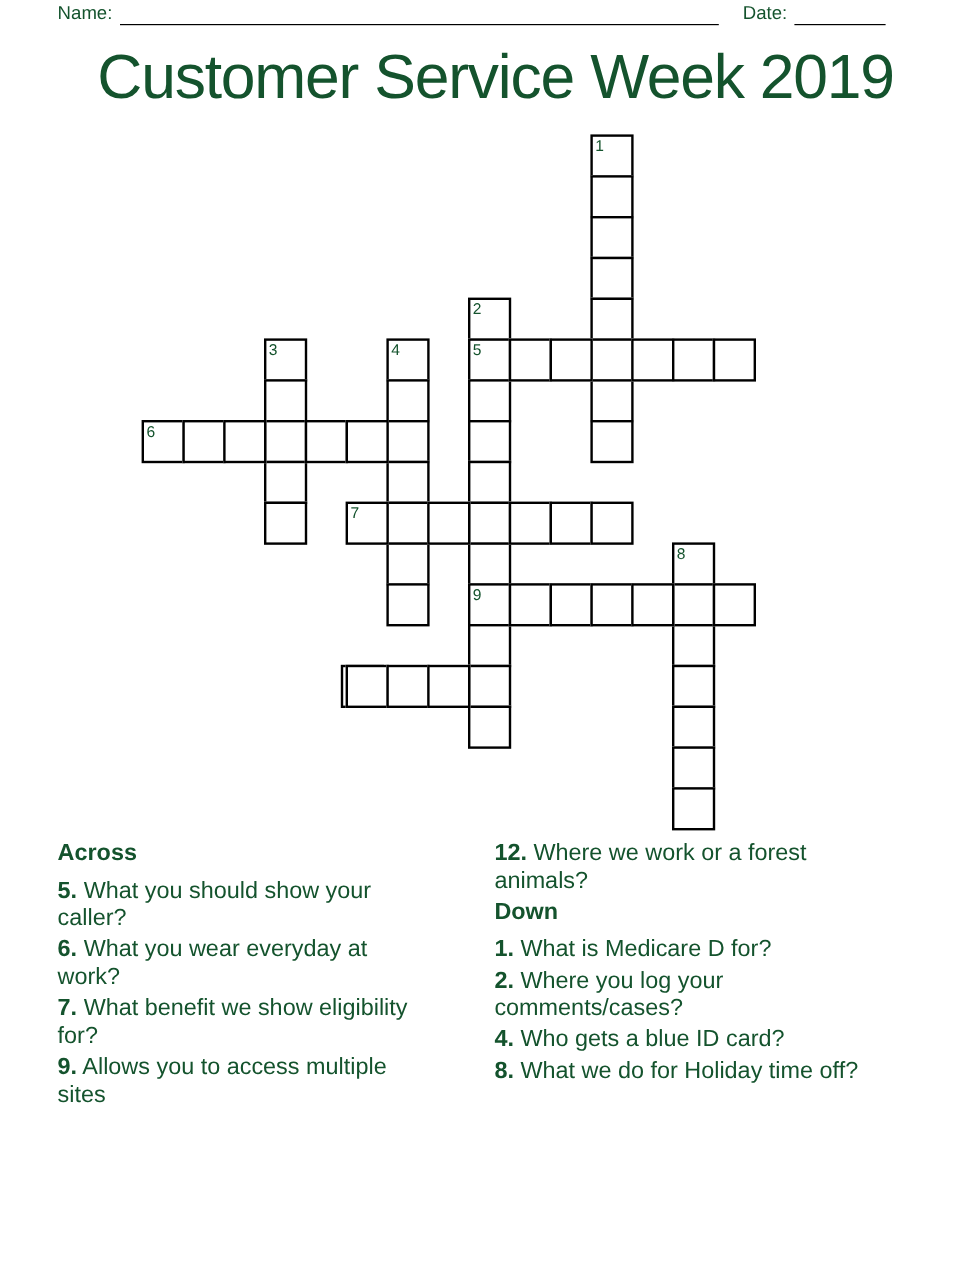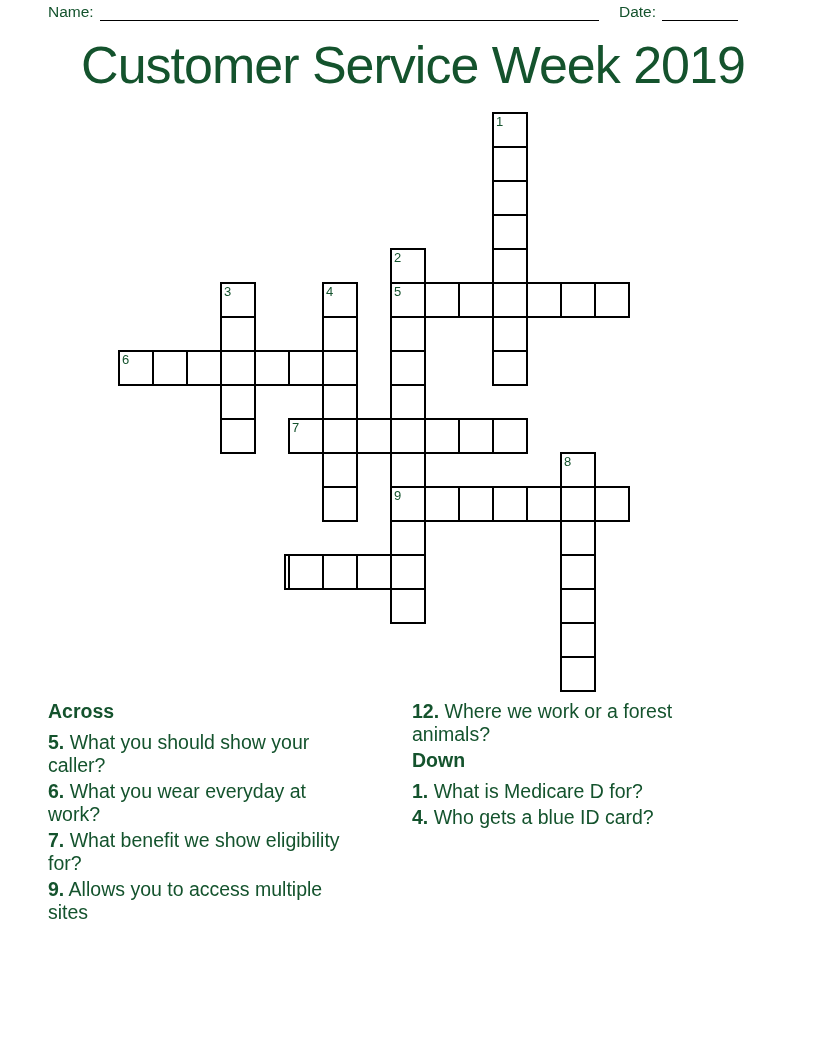--- a/index.html
+++ b/index.html
@@ -206,17 +206,19 @@
       </div>
   </div>
 
   <div class="col-right">
     <div>
         <div class="clue"><b>12.</b> <span>Where we work or a forest animals?</span></div>
       </div>
     <div class="clue-heading">Down</div>
     <div>
         <div class="clue"><b>1.</b> <span>What is Medicare D for?</span></div>
+        <div class="clue"><b>2.</b> <span>Where you log your comments/cases?</span></div>
         <div class="clue"><b>4.</b> <span>Who gets a blue ID card?</span></div>
+        <div class="clue"><b>8.</b> <span>What we do for Holiday time off?</span></div>
       </div>
   </div>
 
 </div>
 
 </body></html>

